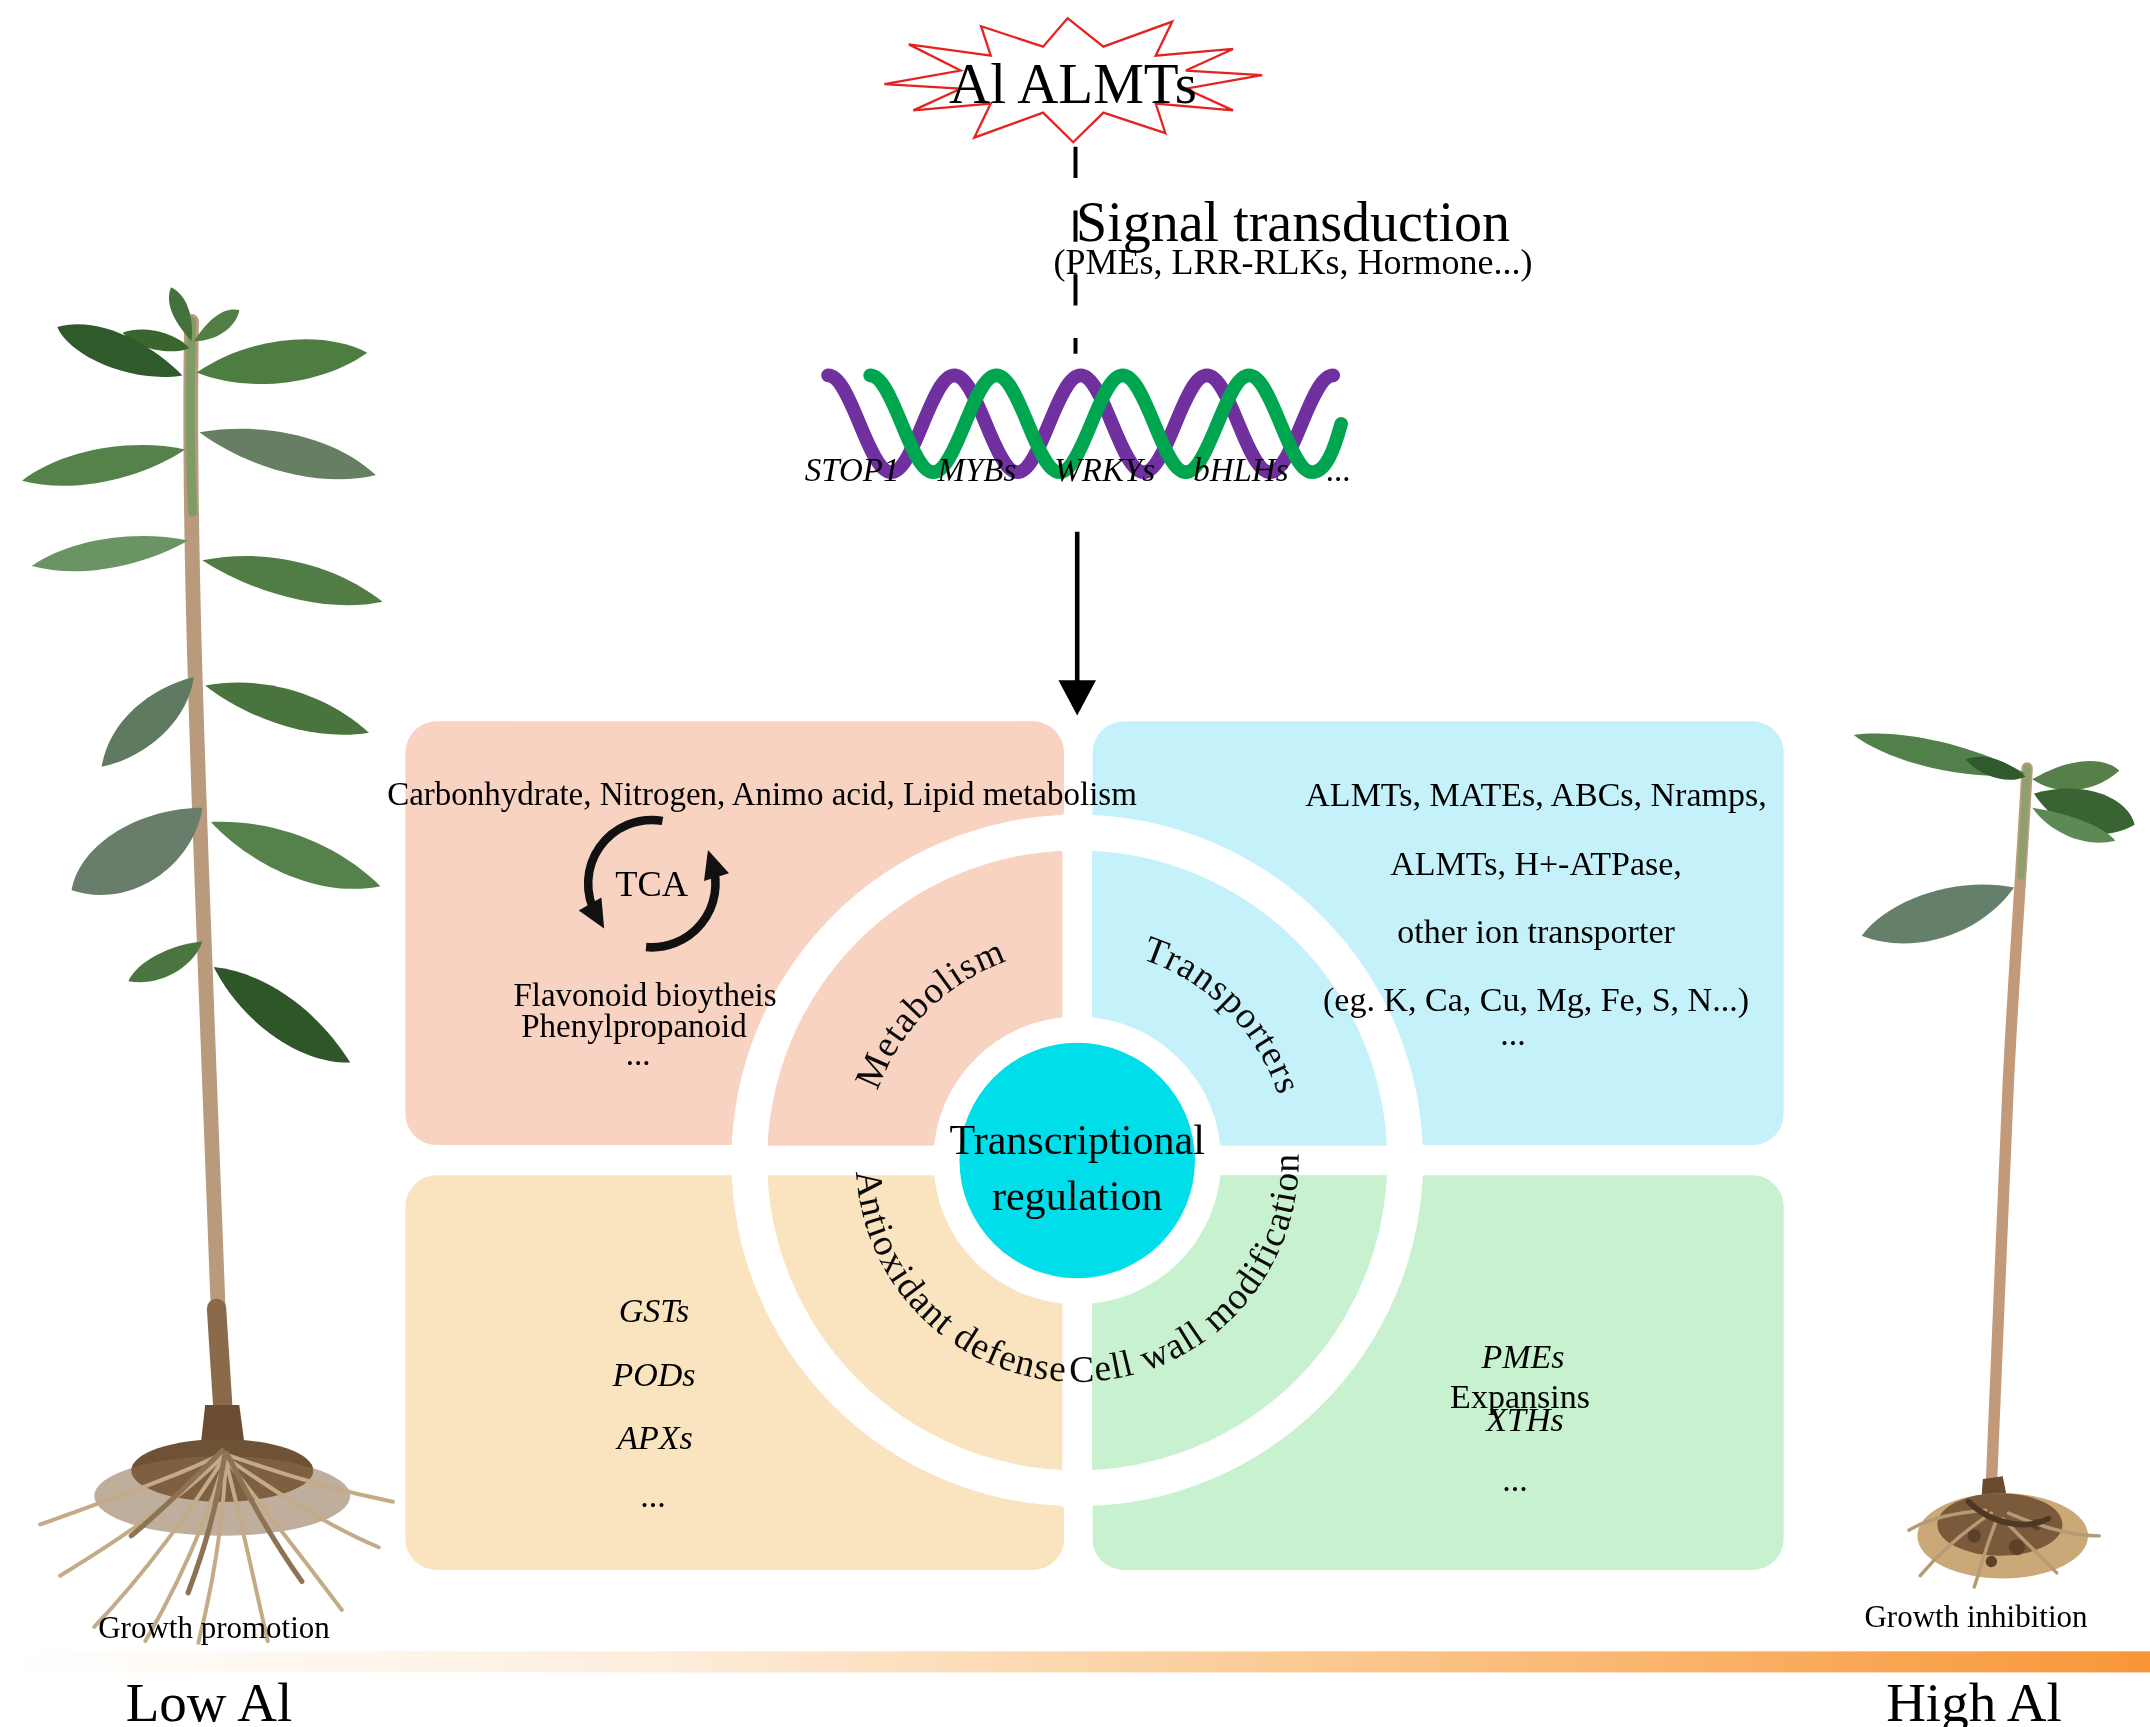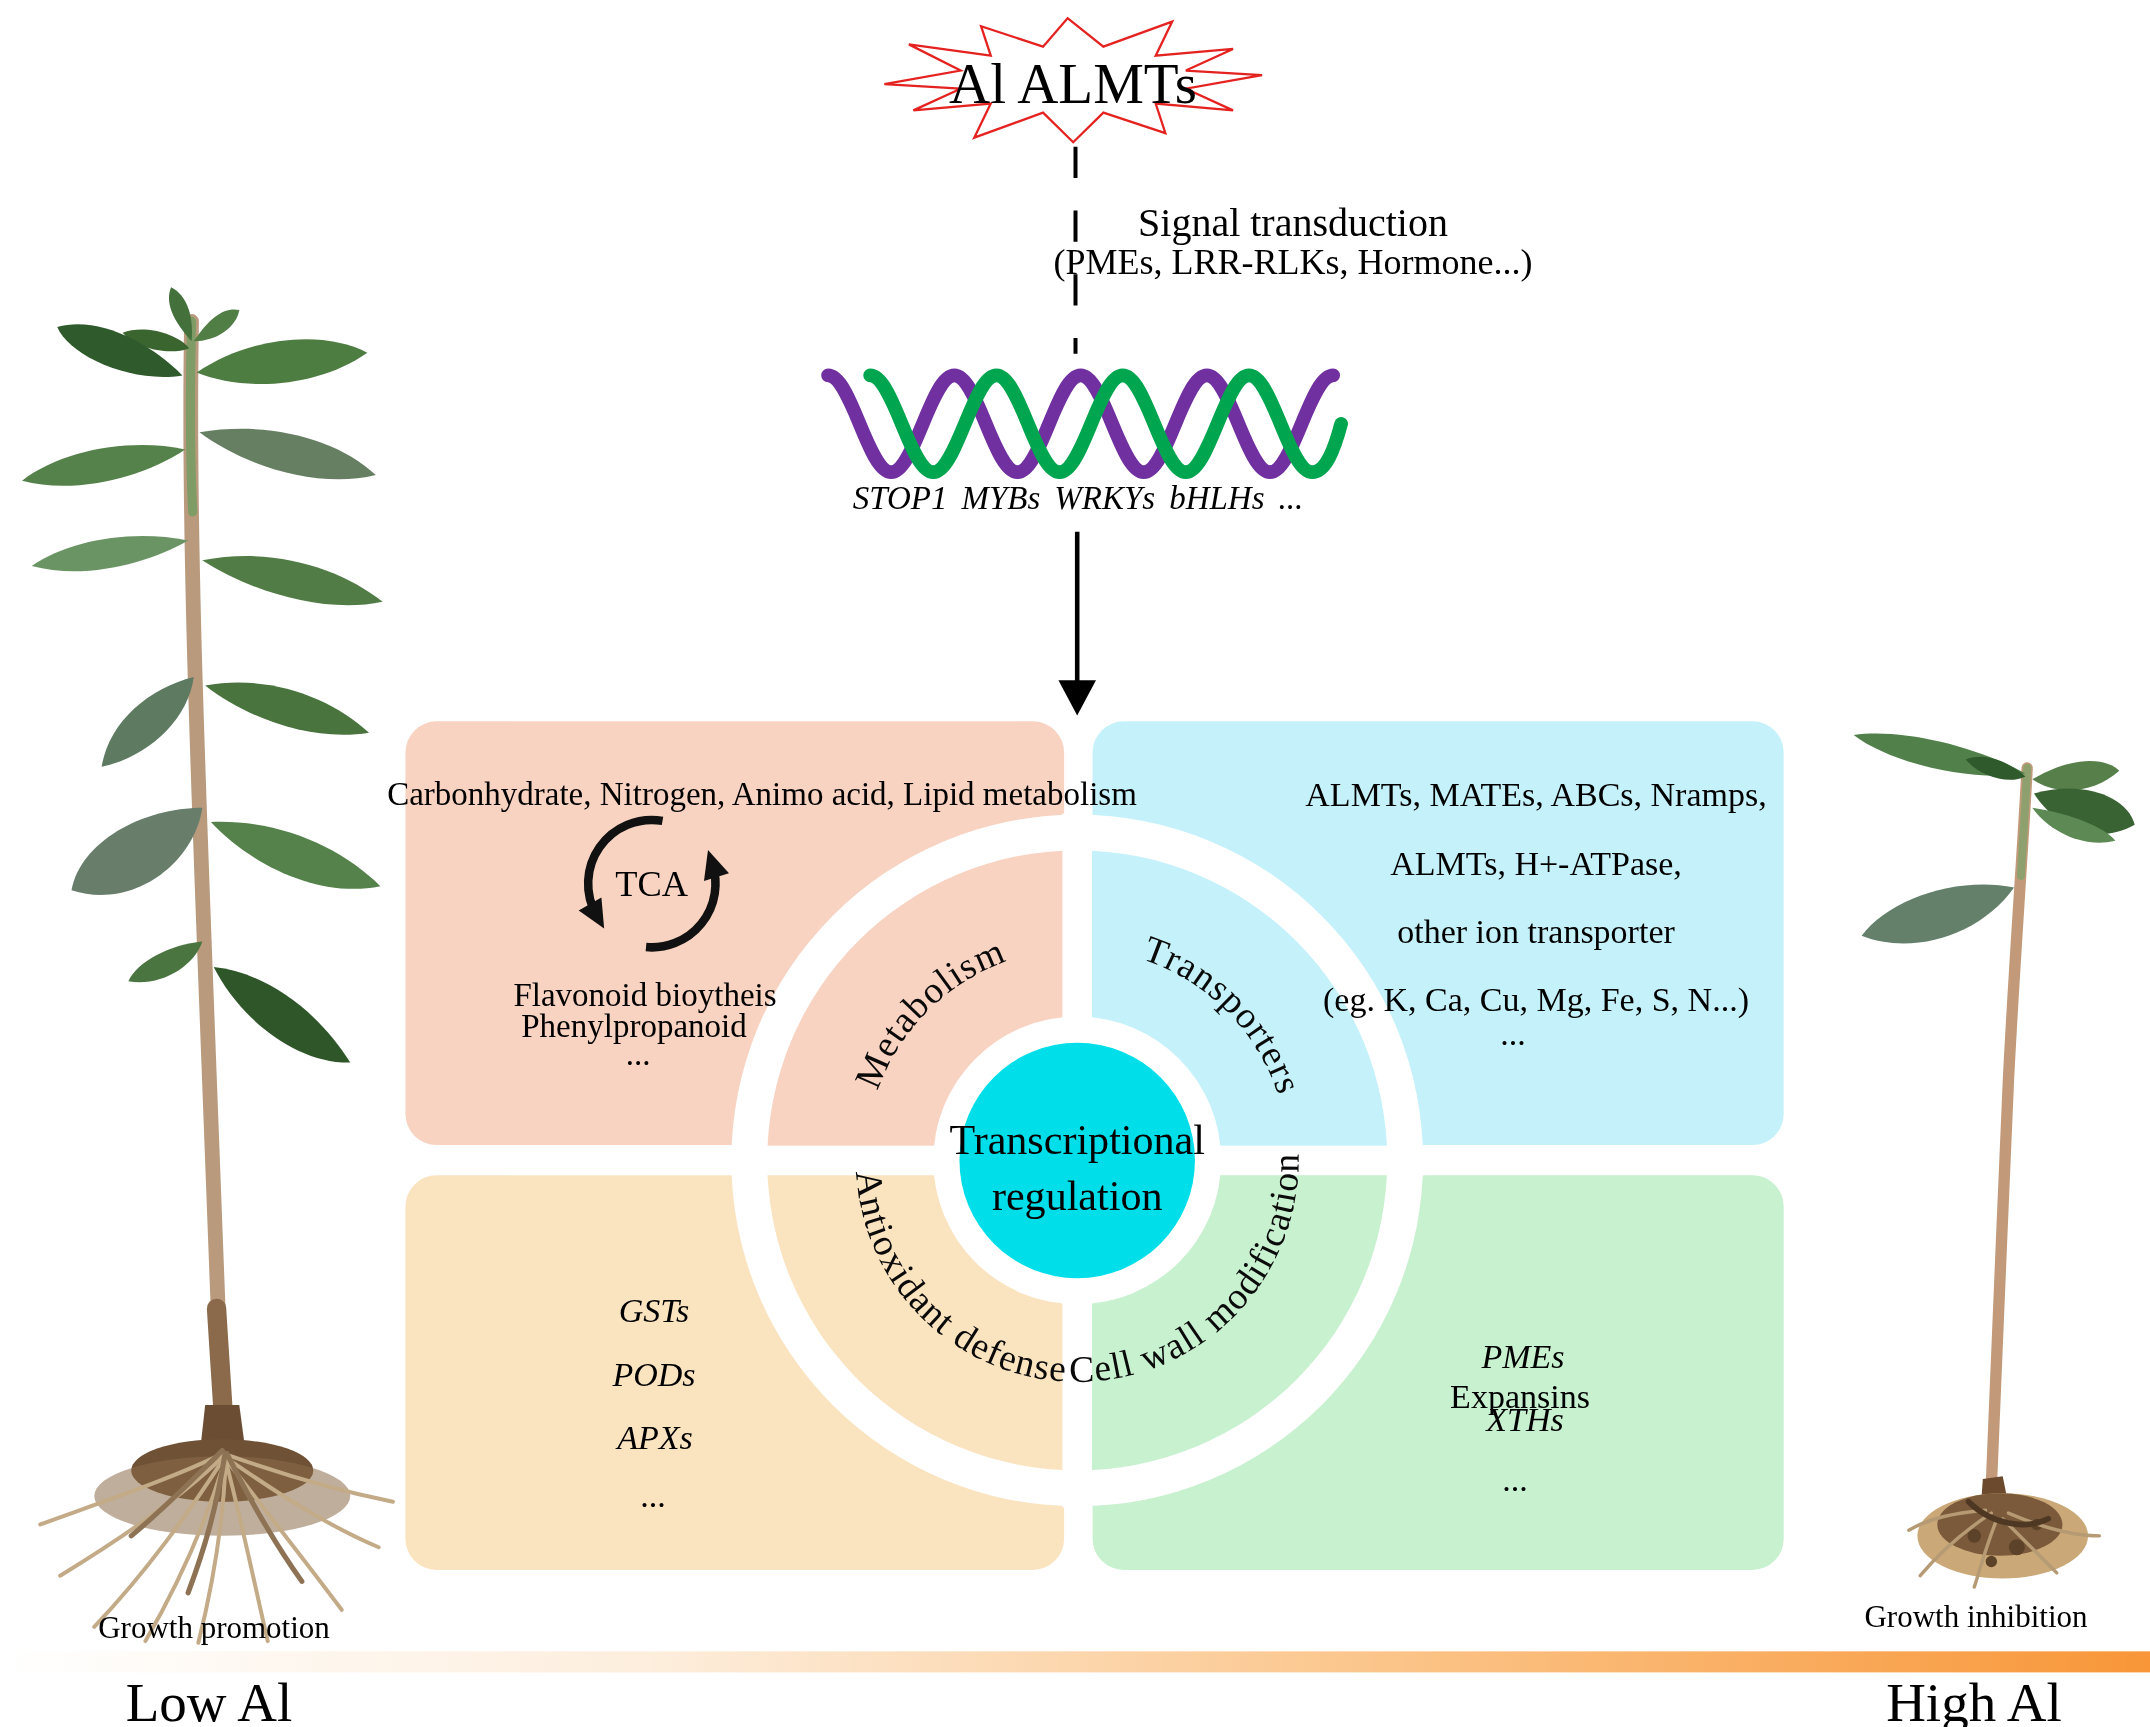--- a/index.html
+++ b/index.html
@@ -2,23 +2,23 @@
 <html style="font-size:9px"><head>
 <meta charset="utf-8">
 <style>
   html,body{margin:0;padding:0;background:#fff;}
   .canvas{position:relative;width:2151px;height:1727px;background:#fff;overflow:hidden;
           font-family:"Liberation Serif","DejaVu Serif",serif;color:#000;}
   .canvas svg{position:absolute;left:0;top:0;}
   .t{position:absolute;transform:translate(-50%,-50%);white-space:nowrap;text-align:center;line-height:1.1;}
   .it{font-style:italic;}
   .f54{font-size:31px;}.f58{font-size:33px;}.f60{font-size:34px;}.f64{font-size:36px;}
-  .f92{font-size:40px;}.f96{font-size:55px;}.f100{font-size:57px;}
-  .tfrow{position:absolute;left:1078px;top:498px;transform:translate(-50%,-50%);
-         display:flex;gap:14px;font-size:33px;font-style:italic;}
+  .f92{font-size:56px;}.f96{font-size:55px;}.f100{font-size:57px;}
+  .tfrow{position:absolute;left:1078px;top:470px;transform:translate(-50%,-50%);
+         display:flex;gap:38px;font-size:33px;font-style:italic;}
   .ring-label{font-size:66px;letter-spacing:2px;fill:#0a0a0a;}
   .svgtext{fill:#000;text-anchor:middle;}
 </style>
 </head>
 <body>
 
 <div class="canvas">
 
 <svg width="2151" height="1727" viewBox="0 0 3780 3036">
   <defs>

